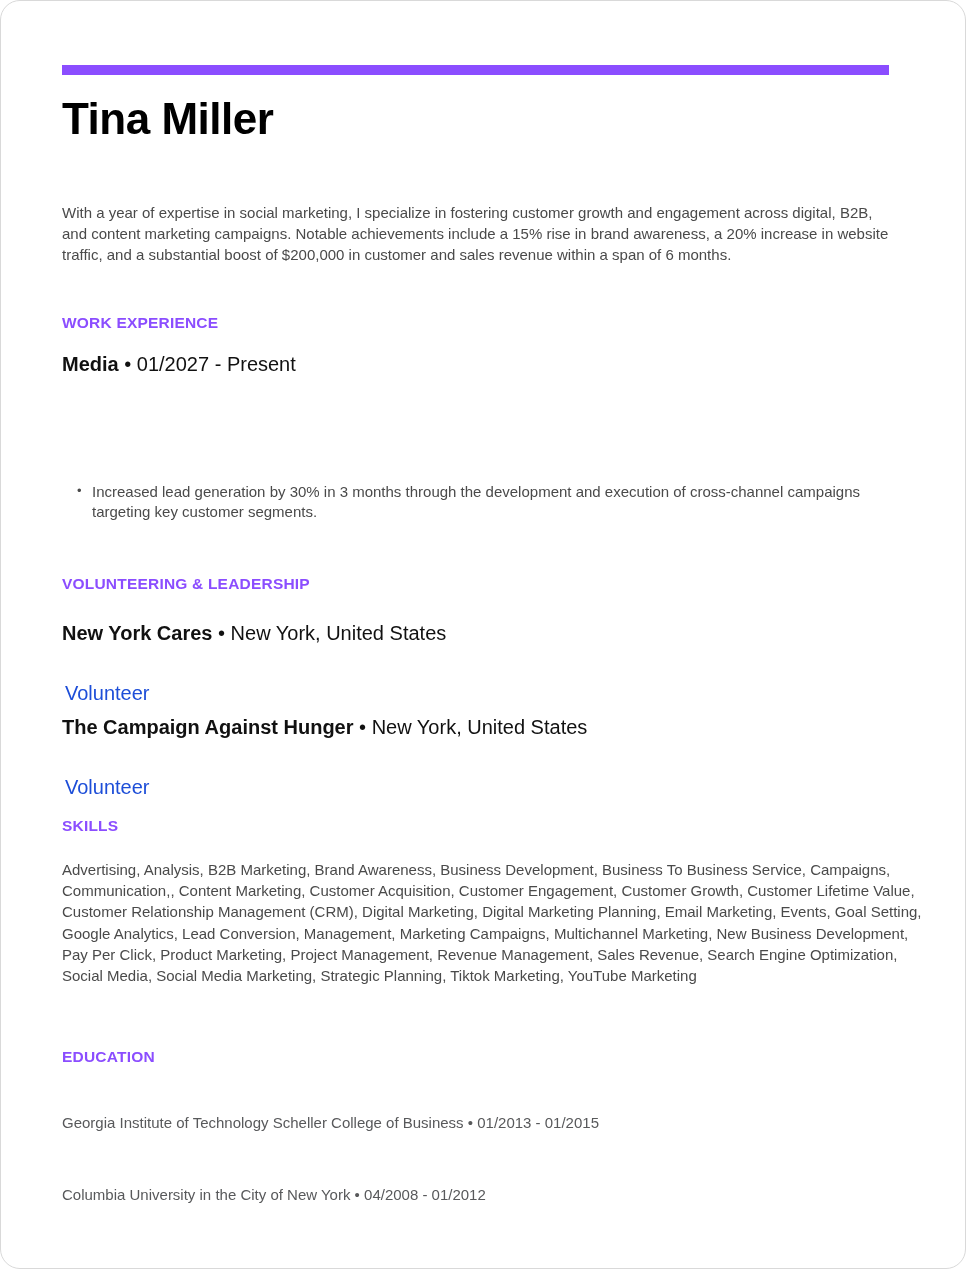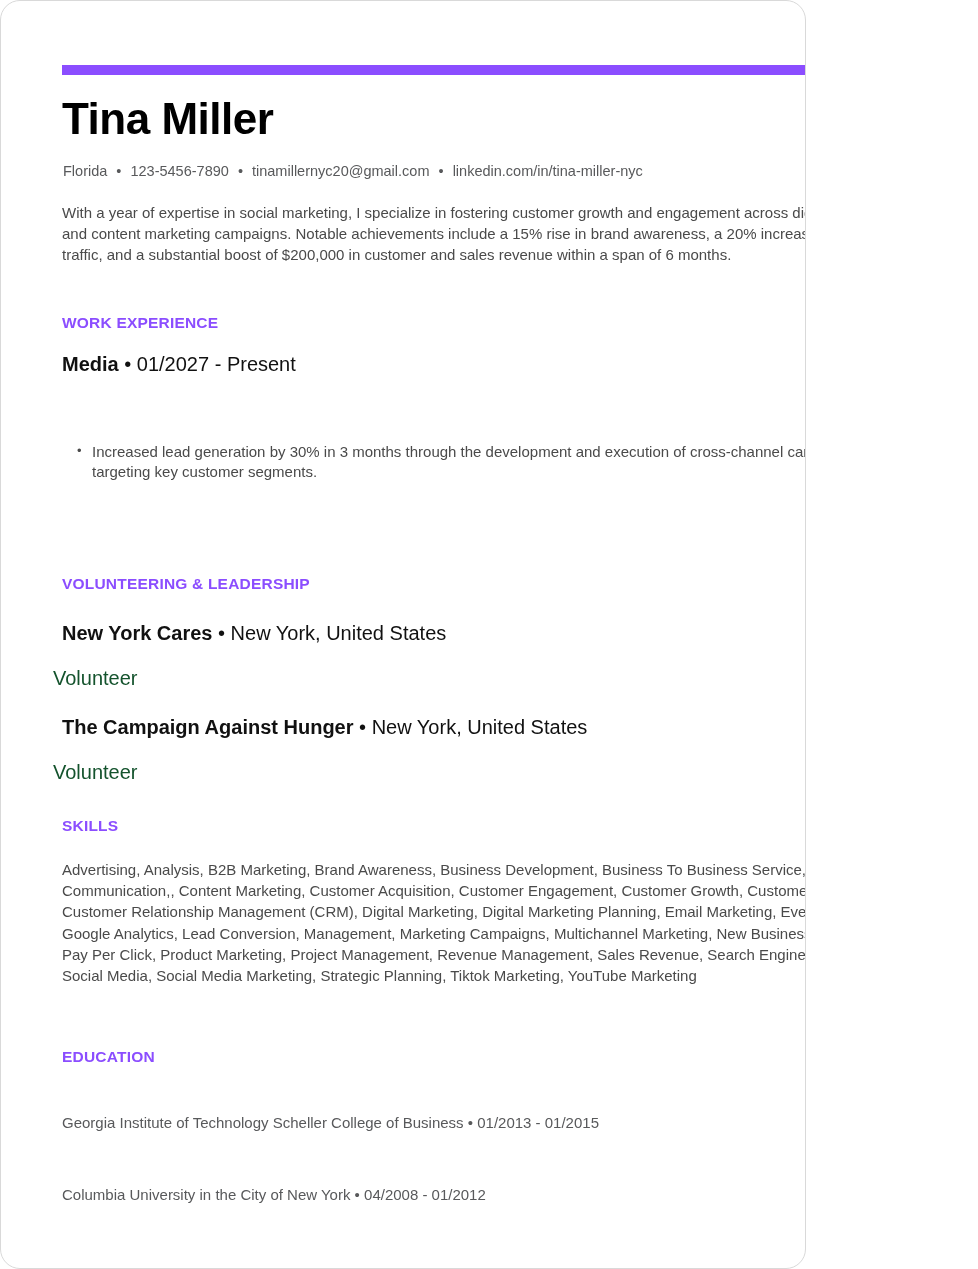--- a/index.html
+++ b/index.html
@@ -8,21 +8,21 @@
     background: #ffffff;
   }
   body {
     width: 978px;
     height: 1269px;
     font-family: "Liberation Sans", sans-serif;
     -webkit-font-smoothing: antialiased;
   }
   .page {
     position: relative;
-    width: 806px;
+    width: 966px;
     height: 1269px;
     box-sizing: border-box;
     background: #ffffff;
     border: 1px solid #d9d9d9;
     border-radius: 20px;
     overflow: hidden;
   }
   
   .accent-bar {
     position: absolute;
@@ -77,41 +77,43 @@
     position: absolute;
     left: 61px;
     font-size: 20px;
     color: #111111;
     white-space: nowrap;
   }
   .entry-line b { font-weight: bold; }
   .entry-line span.reg { font-weight: normal; }
   .entry-sub {
     position: absolute;
-    left: 52px;
+    left: 64px;
     font-size: 20px;
-    color: #14532d;
+    color: #1d4ed8;
     font-weight: normal;
+    margin-top: 15px;
   }
   
   .bullets {
     position: absolute;
     left: 61px;
     width: 850px;
     margin: 0;
     padding: 0;
     list-style: none;
   }
   .bullets li {
     position: relative;
     padding-left: 30px;
     font-size: 15px;
     line-height: 20px;
     color: #4a4a4a;
     margin-bottom: 15px;
+    margin-top: 40px;
   }
   .bullets li:before {
     content: "\2022";
     position: absolute;
     left: 15px;
     top: -1px;
     font-size: 13px;
     color: #4a4a4a;
   }
   
@@ -140,29 +142,20 @@
 </style>
 </head>
 <body>
 
 <div class="page">
 
   <div class="accent-bar"></div>
 
   <div class="name">Tina Miller</div>
 
-  <div class="contact">
-    <span>Florida</span>
-    <span class="sep">•</span>
-    <span>123-5456-7890</span>
-    <span class="sep">•</span>
-    <span>tinamillernyc20@gmail.com</span>
-    <span class="sep">•</span>
-    <span>linkedin.com/in/tina-miller-nyc</span>
-  </div>
 
   <div class="summary">With a year of expertise in social marketing, I specialize in fostering customer growth and engagement across digital, B2B, and content marketing campaigns. Notable achievements include a 15% rise in brand awareness, a 20% increase in website traffic, and a substantial boost of $200,000 in customer and sales revenue within a span of 6 months.</div>
 
   <div class="section-title" style="top:313px;">WORK EXPERIENCE</div>
 
   <div class="entry-line" style="top:352px;">
     <b>Media</b><span class="reg">&nbsp;</span><span class="reg">• 01/2027 - Present</span>
   </div>
 
 

